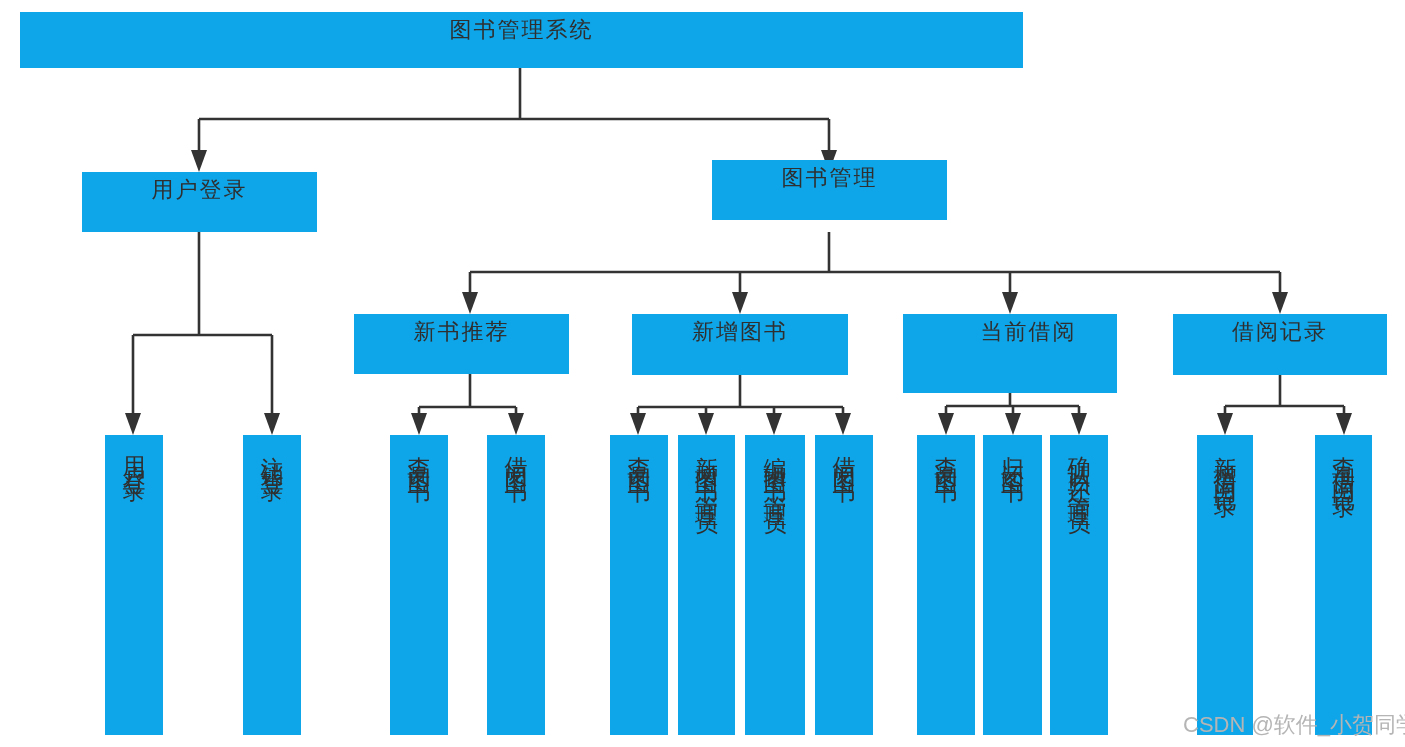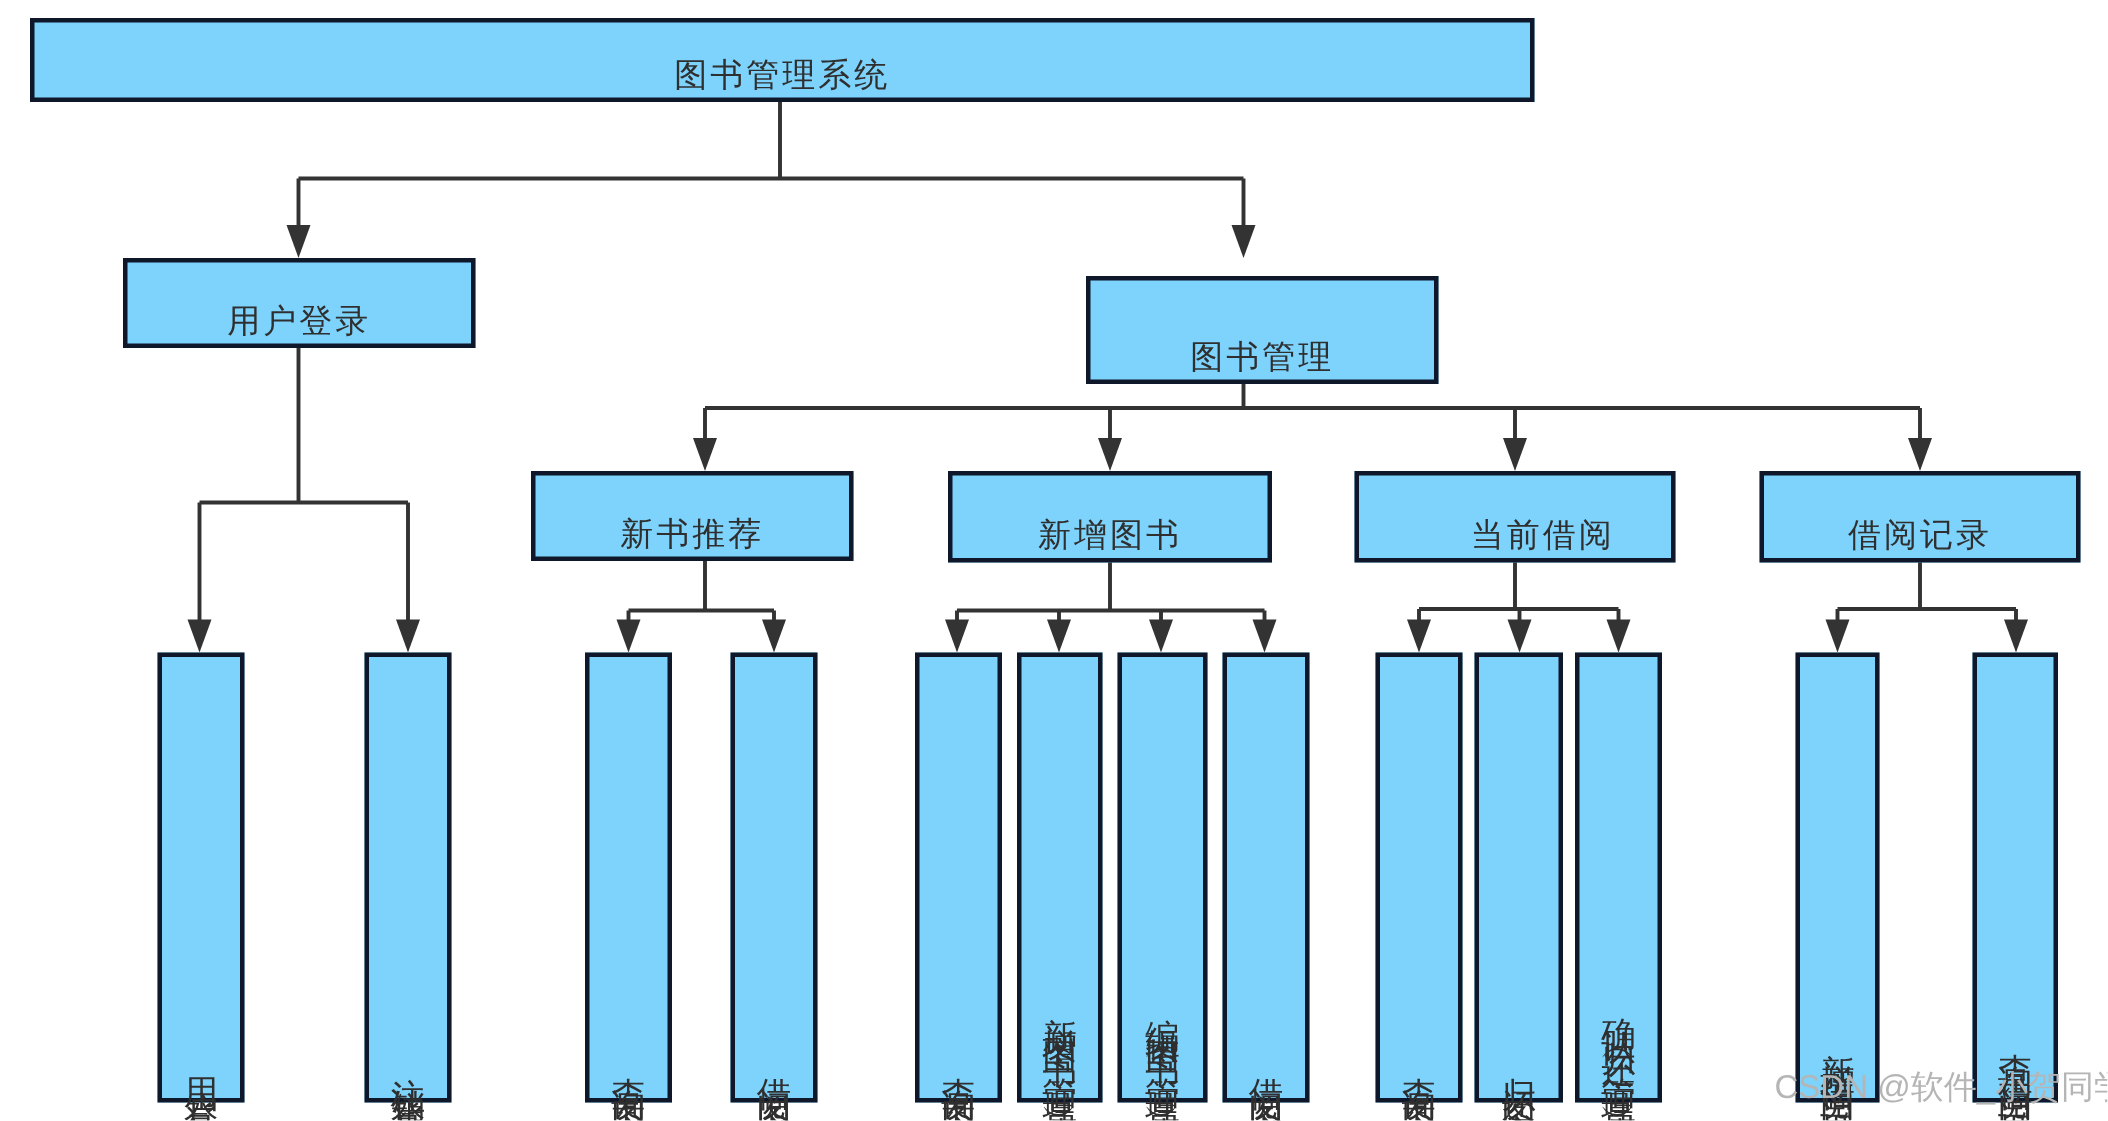--- a/index.html
+++ b/index.html
@@ -12,25 +12,25 @@
     font-family: "Liberation Sans", "DejaVu Sans", sans-serif;
     color: #2f2f2f;
   }
   svg.connectors {
     position: absolute;
     left: 0; top: 0;
     z-index: 0;
   }
   .node {
     position: absolute;
-    background: #7dd3fc;
-    border: 3px solid #0f172a;
+    background: #0ea5e9;
+    border: 3px solid #0ea5e9;
     box-sizing: border-box;
     display: flex;
-    align-items: flex-end;
+    align-items: flex-start;
     justify-content: center;
     z-index: 1;
   }
   .node.h .lbl {
     font-size: 22px;
     letter-spacing: 2px;
     white-space: nowrap;
   }
   .node.v .lbl {
     writing-mode: vertical-rl;
@@ -87,31 +87,31 @@
     </g>
   </svg>
 
   <div class="node h" style="left:20px; top:12px; width:1003px; height:56px;">
     <span class="lbl">图书管理系统</span>
   </div>
 
   <div class="node h" style="left:82px; top:172px; width:235px; height:60px;">
     <span class="lbl">用户登录</span>
   </div>
-  <div class="node h" style="left:712px; top:184px; width:235px; height:72px;margin-left:12px;">
+  <div class="node h" style="left:712px; top:160px; width:235px; height:60px;">
     <span class="lbl">图书管理</span>
   </div>
 
   <div class="node h" style="left:354px; top:314px; width:215px; height:60px;">
     <span class="lbl">新书推荐</span>
   </div>
   <div class="node h" style="left:632px; top:314px; width:216px; height:61px;">
     <span class="lbl">新增图书</span>
   </div>
-  <div class="node h" style="left:903px; top:314px; width:214px; height:61px;padding-left:37px;">
+  <div class="node h" style="left:903px; top:314px; width:214px; height:79px;padding-left:37px;">
     <span class="lbl">当前借阅</span>
   </div>
   <div class="node h" style="left:1173px; top:314px; width:214px; height:61px;">
     <span class="lbl">借阅记录</span>
   </div>
 
   <div class="node v" style="left:105px; top:435px; width:58px; height:300px;">
     <span class="lbl">用户登录</span>
   </div>
   <div class="node v" style="left:243px; top:435px; width:58px; height:300px;">

